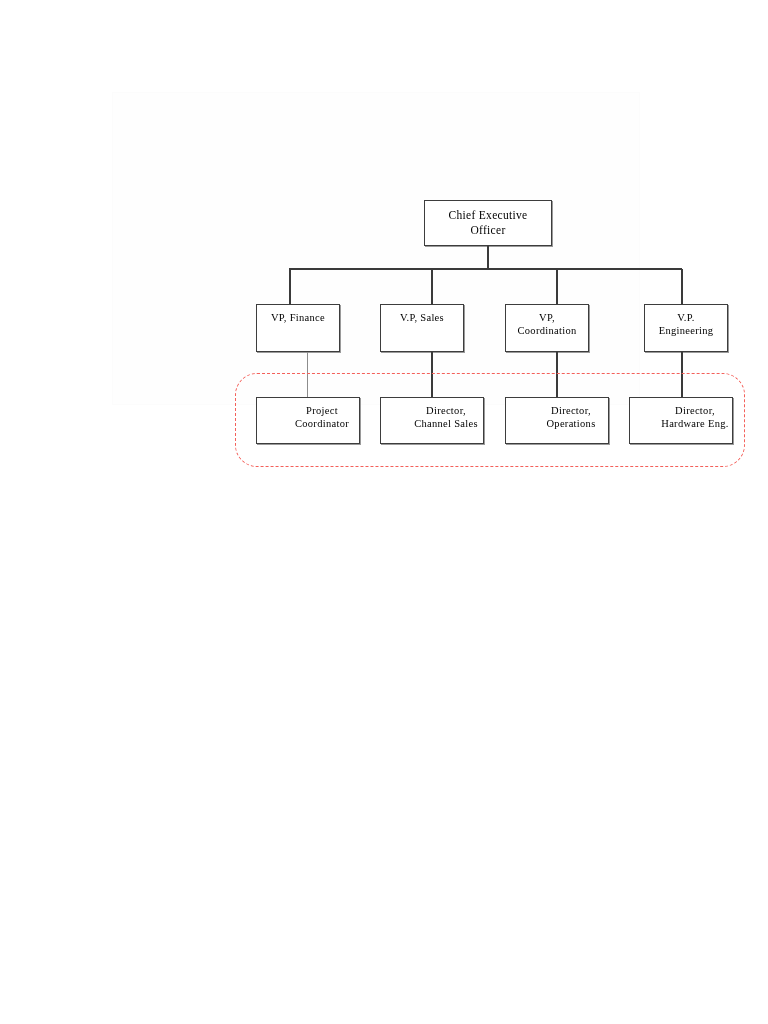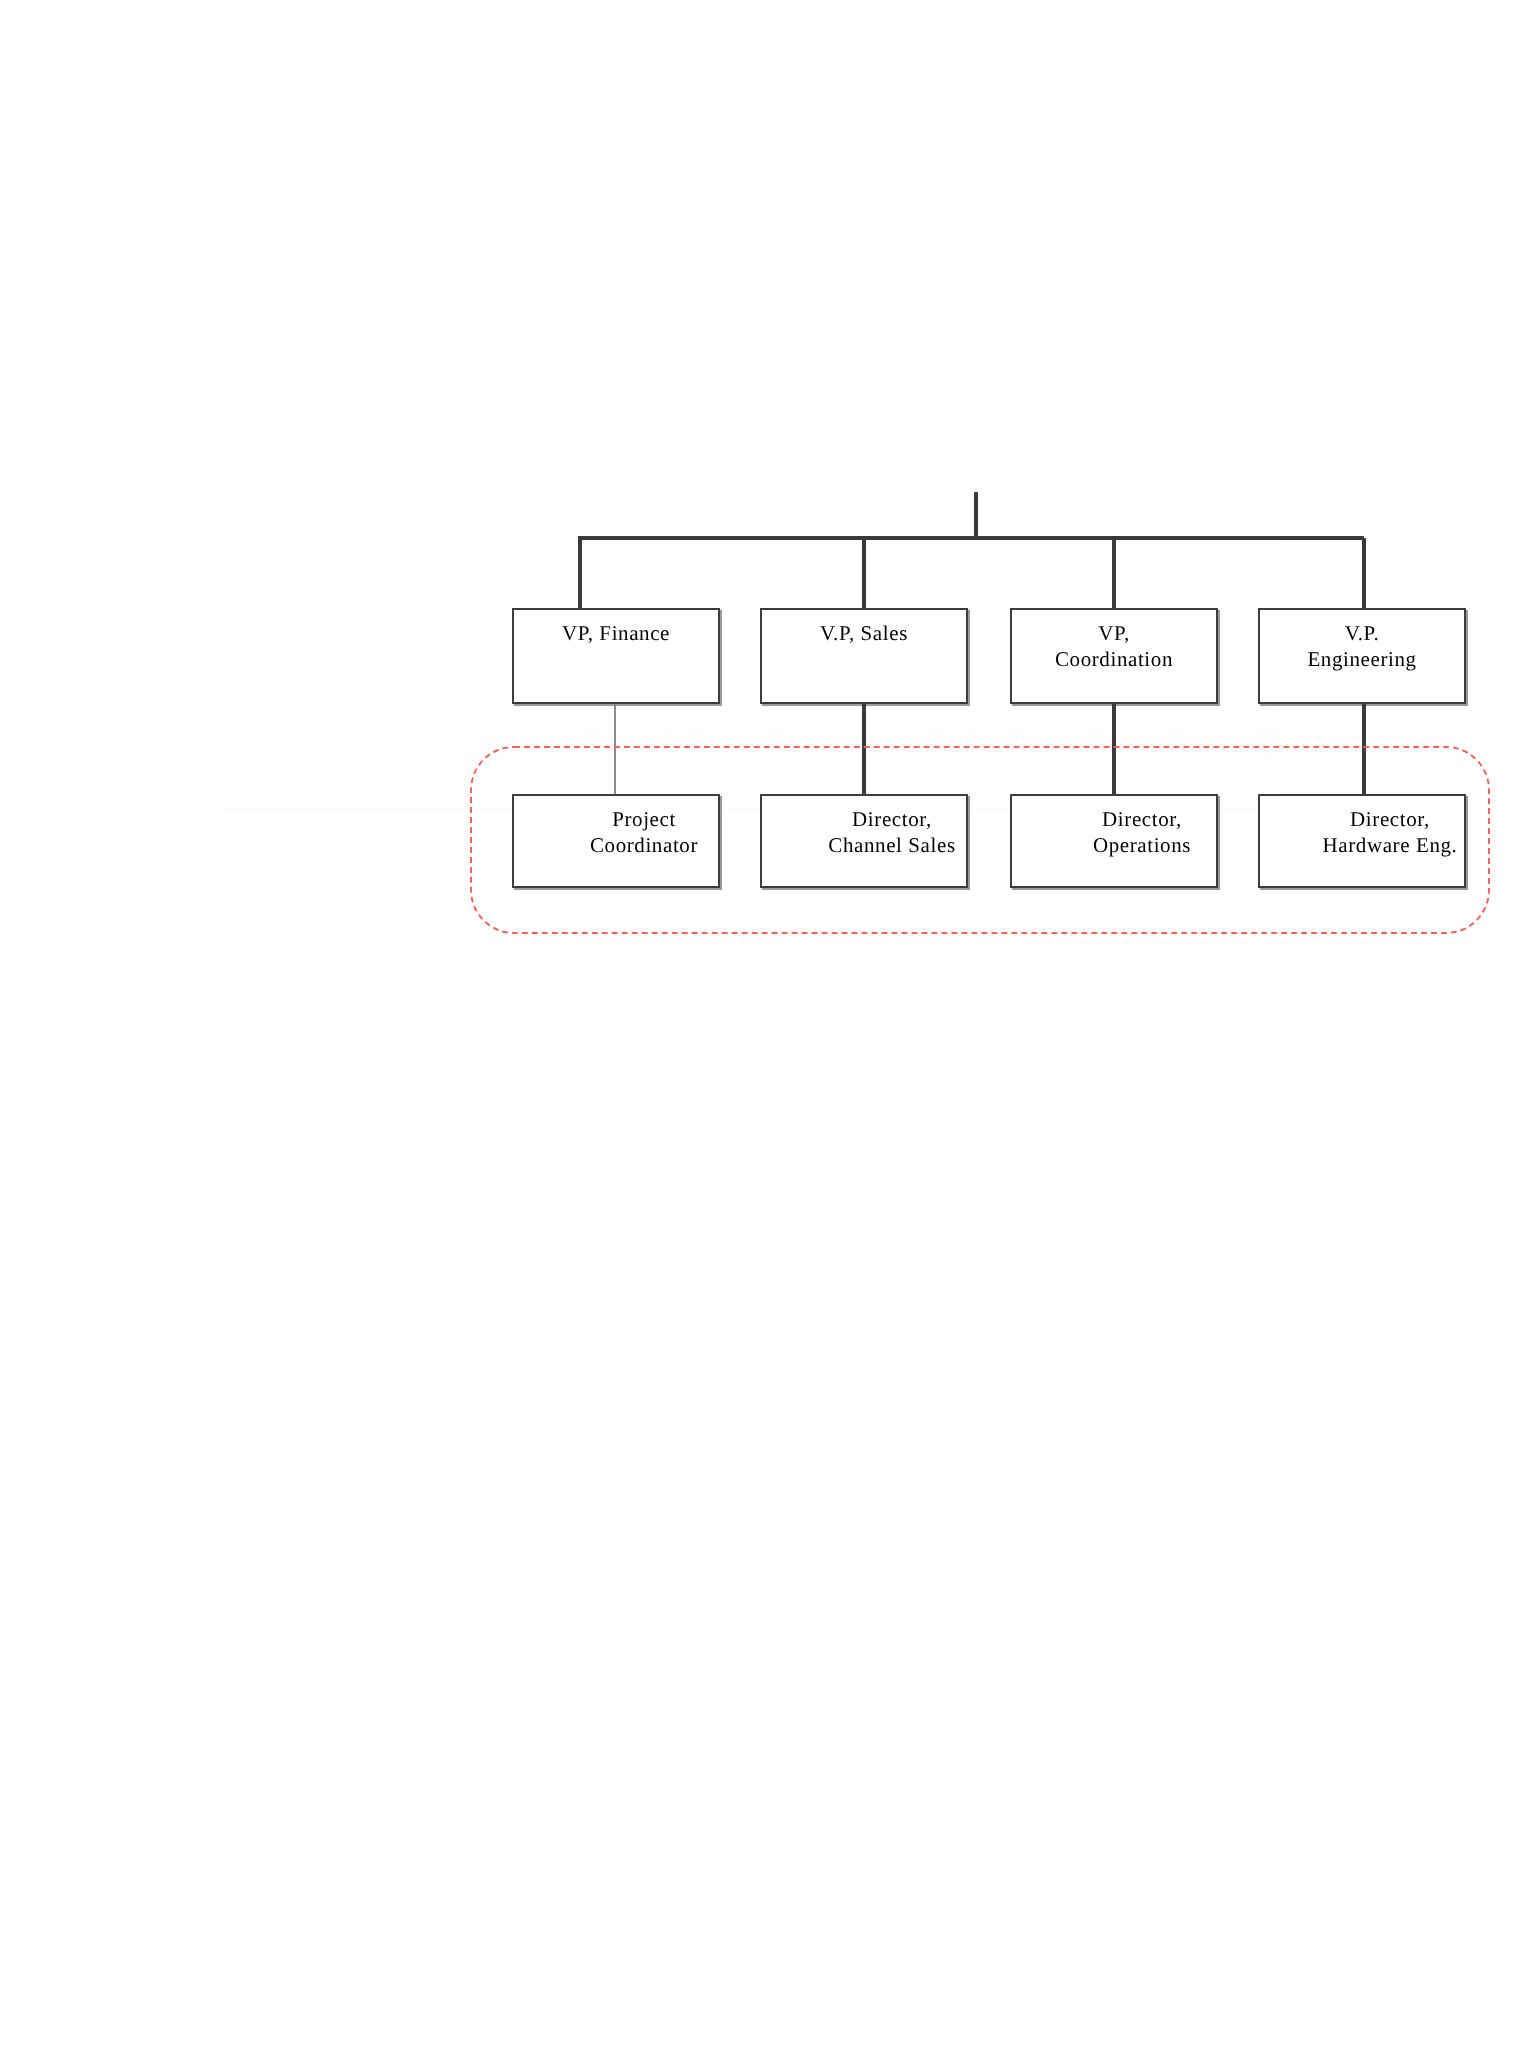--- a/index.html
+++ b/index.html
@@ -52,25 +52,25 @@
   .node-ceo {
     left: 311px;
     top: 107px;
     width: 128px;
     height: 46px;
     font-size: 11.5px;
     line-height: 15px;
     padding-top: 7px;
   }
 
-  .vp-row .node { top: 211px; width: 104px; height: 48px; }
+  .vp-row .node { top: 211px; width: 84px; height: 48px; }
   .vp-1 { left: 143px; }
   .vp-2 { left: 267px; }
   .vp-3 { left: 392px; }
-  .vp-4 { left: 516px; }
+  .vp-4 { left: 531px; }
 
   .dir-row .node { top: 304px; width: 104px; height: 47px; padding-left: 28px; }
   .dir-1 { left: 143px; }
   .dir-2 { left: 267px; }
   .dir-3 { left: 392px; }
   .dir-4 { left: 516px; }
 
   
   .conn {
     position: absolute;
@@ -127,20 +127,22 @@
     letter-spacing: 0.1px;
   }
 </style>
 </head>
 <body>
 
 <div id="page">
 
   <div class="diagram-frame">
 
+    <div class="node node-ceo">Chief Executive
+Officer</div>
 
     <div class="conn stem-ceo"></div>
     <div class="conn bus"></div>
     <div class="conn drop-vp drop-vp-1"></div>
     <div class="conn drop-vp drop-vp-2"></div>
     <div class="conn drop-vp drop-vp-3"></div>
     <div class="conn drop-vp drop-vp-4"></div>
 
     <div class="vp-row">
       <div class="node vp-1">VP, Finance</div>

